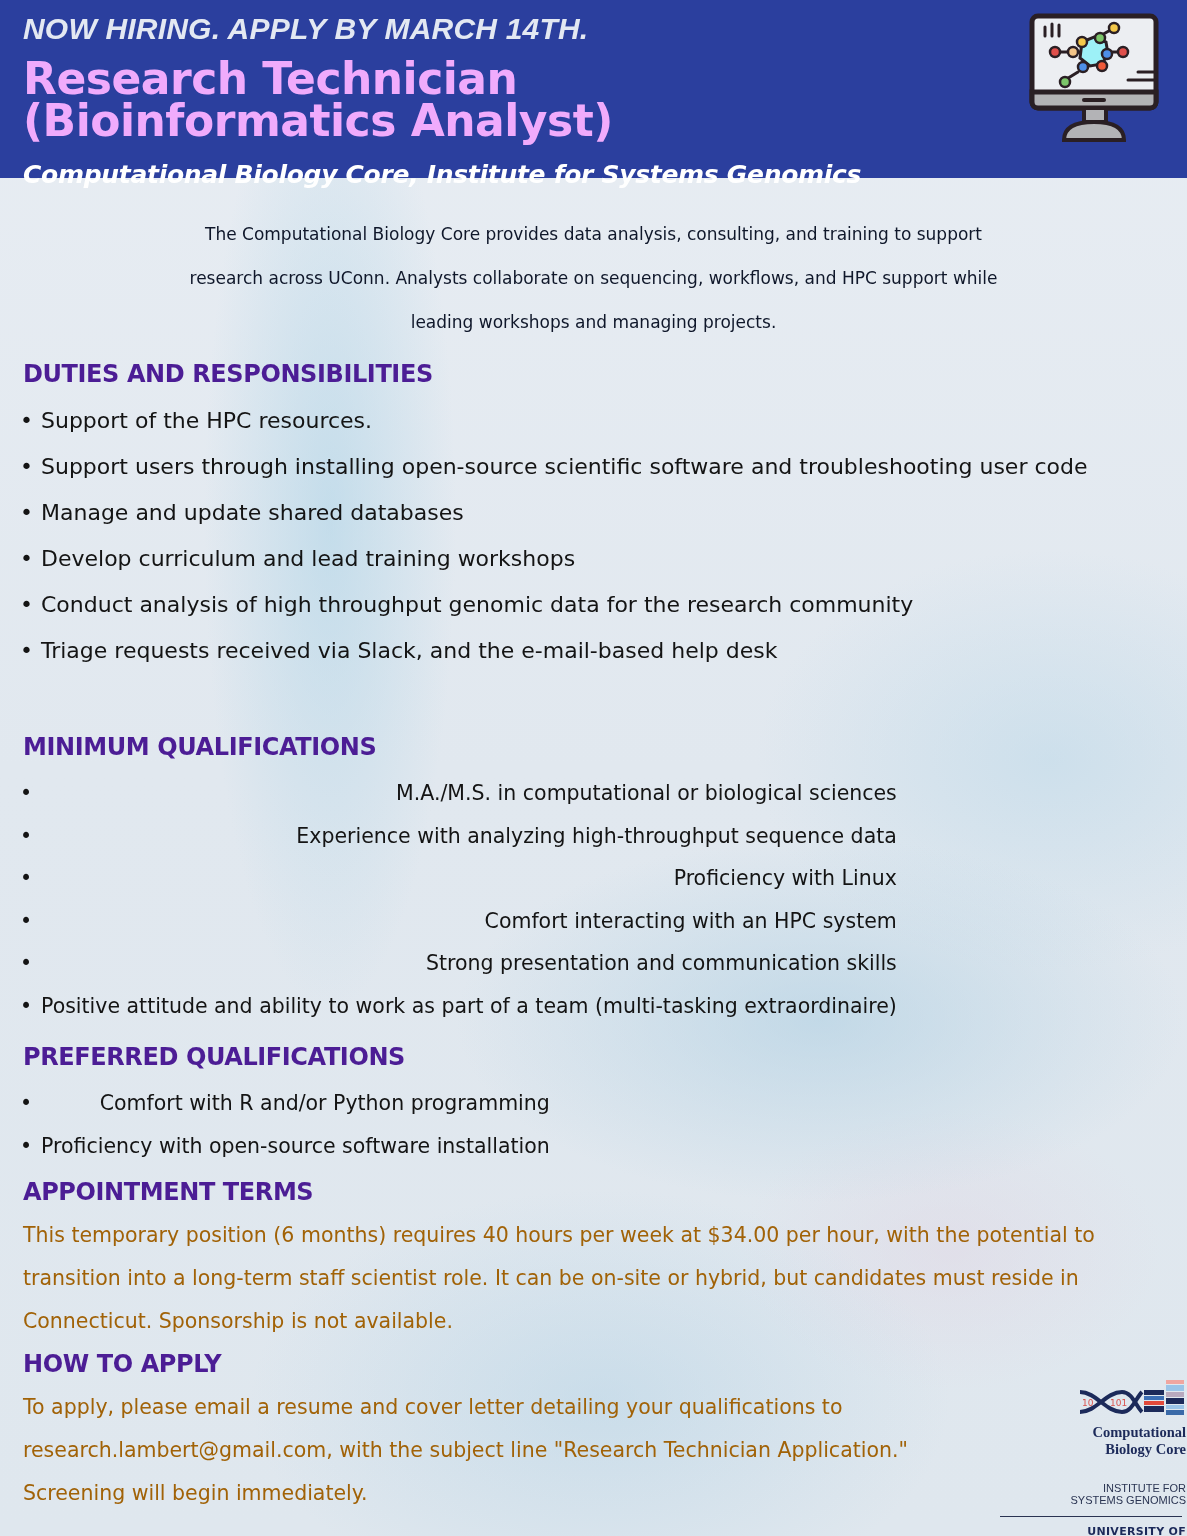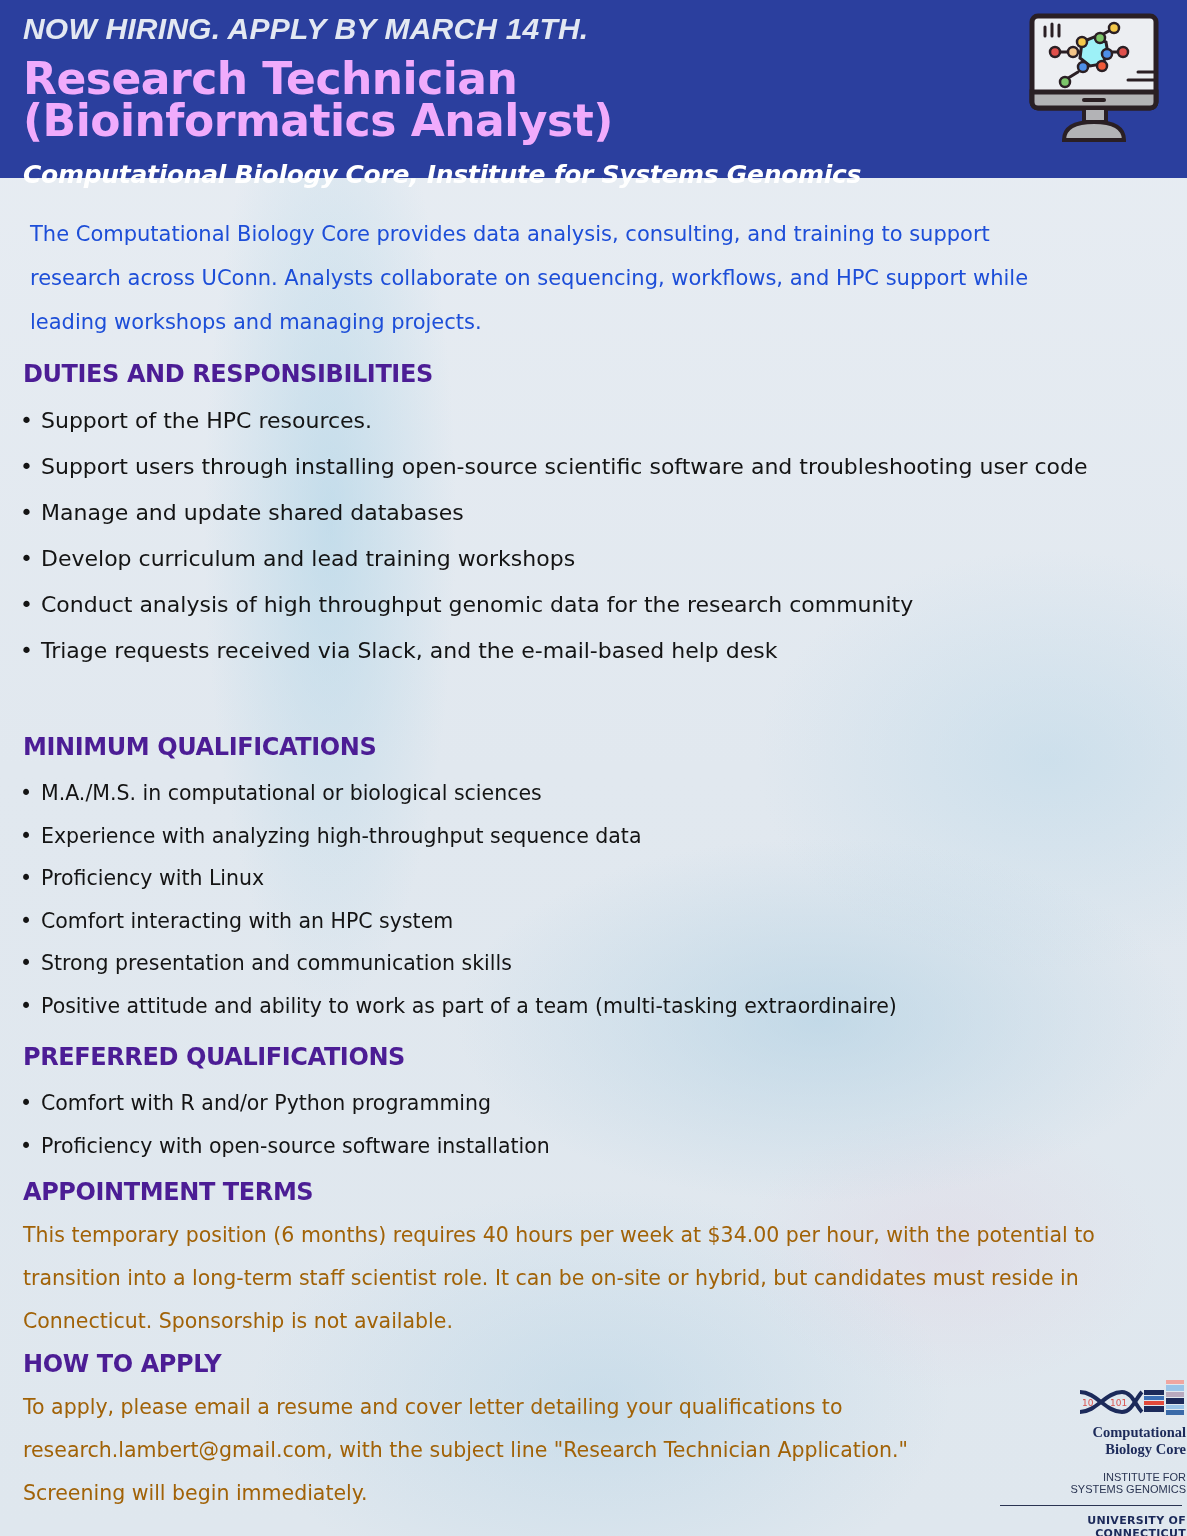--- a/index.html
+++ b/index.html
@@ -34,39 +34,39 @@
   }
   .subtitle {
     position: absolute; left: 23px; top: 160px;
     font-family: "DejaVu Sans", sans-serif; font-style: italic; font-weight: bold;
     font-size: 25px; color: #ffffff; letter-spacing: -0.3px;
   }
   .monitor { position: absolute; left: 1028px; top: 12px; width: 132px; height: 136px; }
   .content { position: absolute; left: 0; top: 200px; width: 1187px; z-index: 1; }
   .intro {
     position: absolute; left: 30px; width: 1127px; top: 12px;
-    font-size: 21px; line-height: 44px; color: #1d4ed8;
+    text-align: center; font-size: 17px; line-height: 44px; color: #0f172a;
   }
   .h2 {
     position: absolute; left: 23px; margin: 0;
     font-family: "DejaVu Sans", sans-serif; font-weight: bold; font-size: 24px; color: #4c1d95;
     letter-spacing: -0.4px;
   }
   ul.bl { position: absolute; left: 20px; margin: 0; padding: 0; list-style: none; }
   ul.bl li { position: relative; padding-left: 21px; color: #141414; }
   ul.bl li::before { content: "•"; position: absolute; left: 0; }
   .duties li { font-size: 22px; line-height: 46px; width: 1120px; }
-  .quals li { font-size: 20.5px; line-height: 42.6px; }
+  .quals li { font-size: 20.5px; line-height: 42.6px; text-align: right; }
   .para {
     position: absolute; left: 23px; width: 1130px; margin: 0;
     font-size: 20.5px; line-height: 43px; color: #a16207;
   }
   .logo { position: absolute; left: 996px; top: 1378px; width: 190px; text-align: right; z-index: 2; }
   .logo-name { font-family: Liberation Serif, serif; font-weight: bold; font-size: 14.5px; color: #1c2a5a; line-height: 17px; }
-  .logo-inst { font-family: "Liberation Sans", sans-serif; font-size: 11px; color: #2a3452; line-height: 12px; margin-top: 13px; }
+  .logo-inst { font-family: "Liberation Sans", sans-serif; font-size: 11px; color: #2a3452; line-height: 12px; margin-top: 24px; }
   .logo-rule { height: 1px; background: #2a3452; margin: 10px 4px 8px 4px; }
   .logo-uc { font-family: "DejaVu Sans", sans-serif; font-weight: bold; font-size: 11px; color: #1c2a5a; letter-spacing: 0.3px; }
 </style>
 </head>
 <body>
 
 <div class="bg"></div>
 
 <header class="header">
   <div class="kicker">NOW HIRING. APPLY BY MARCH 14TH.</div>

